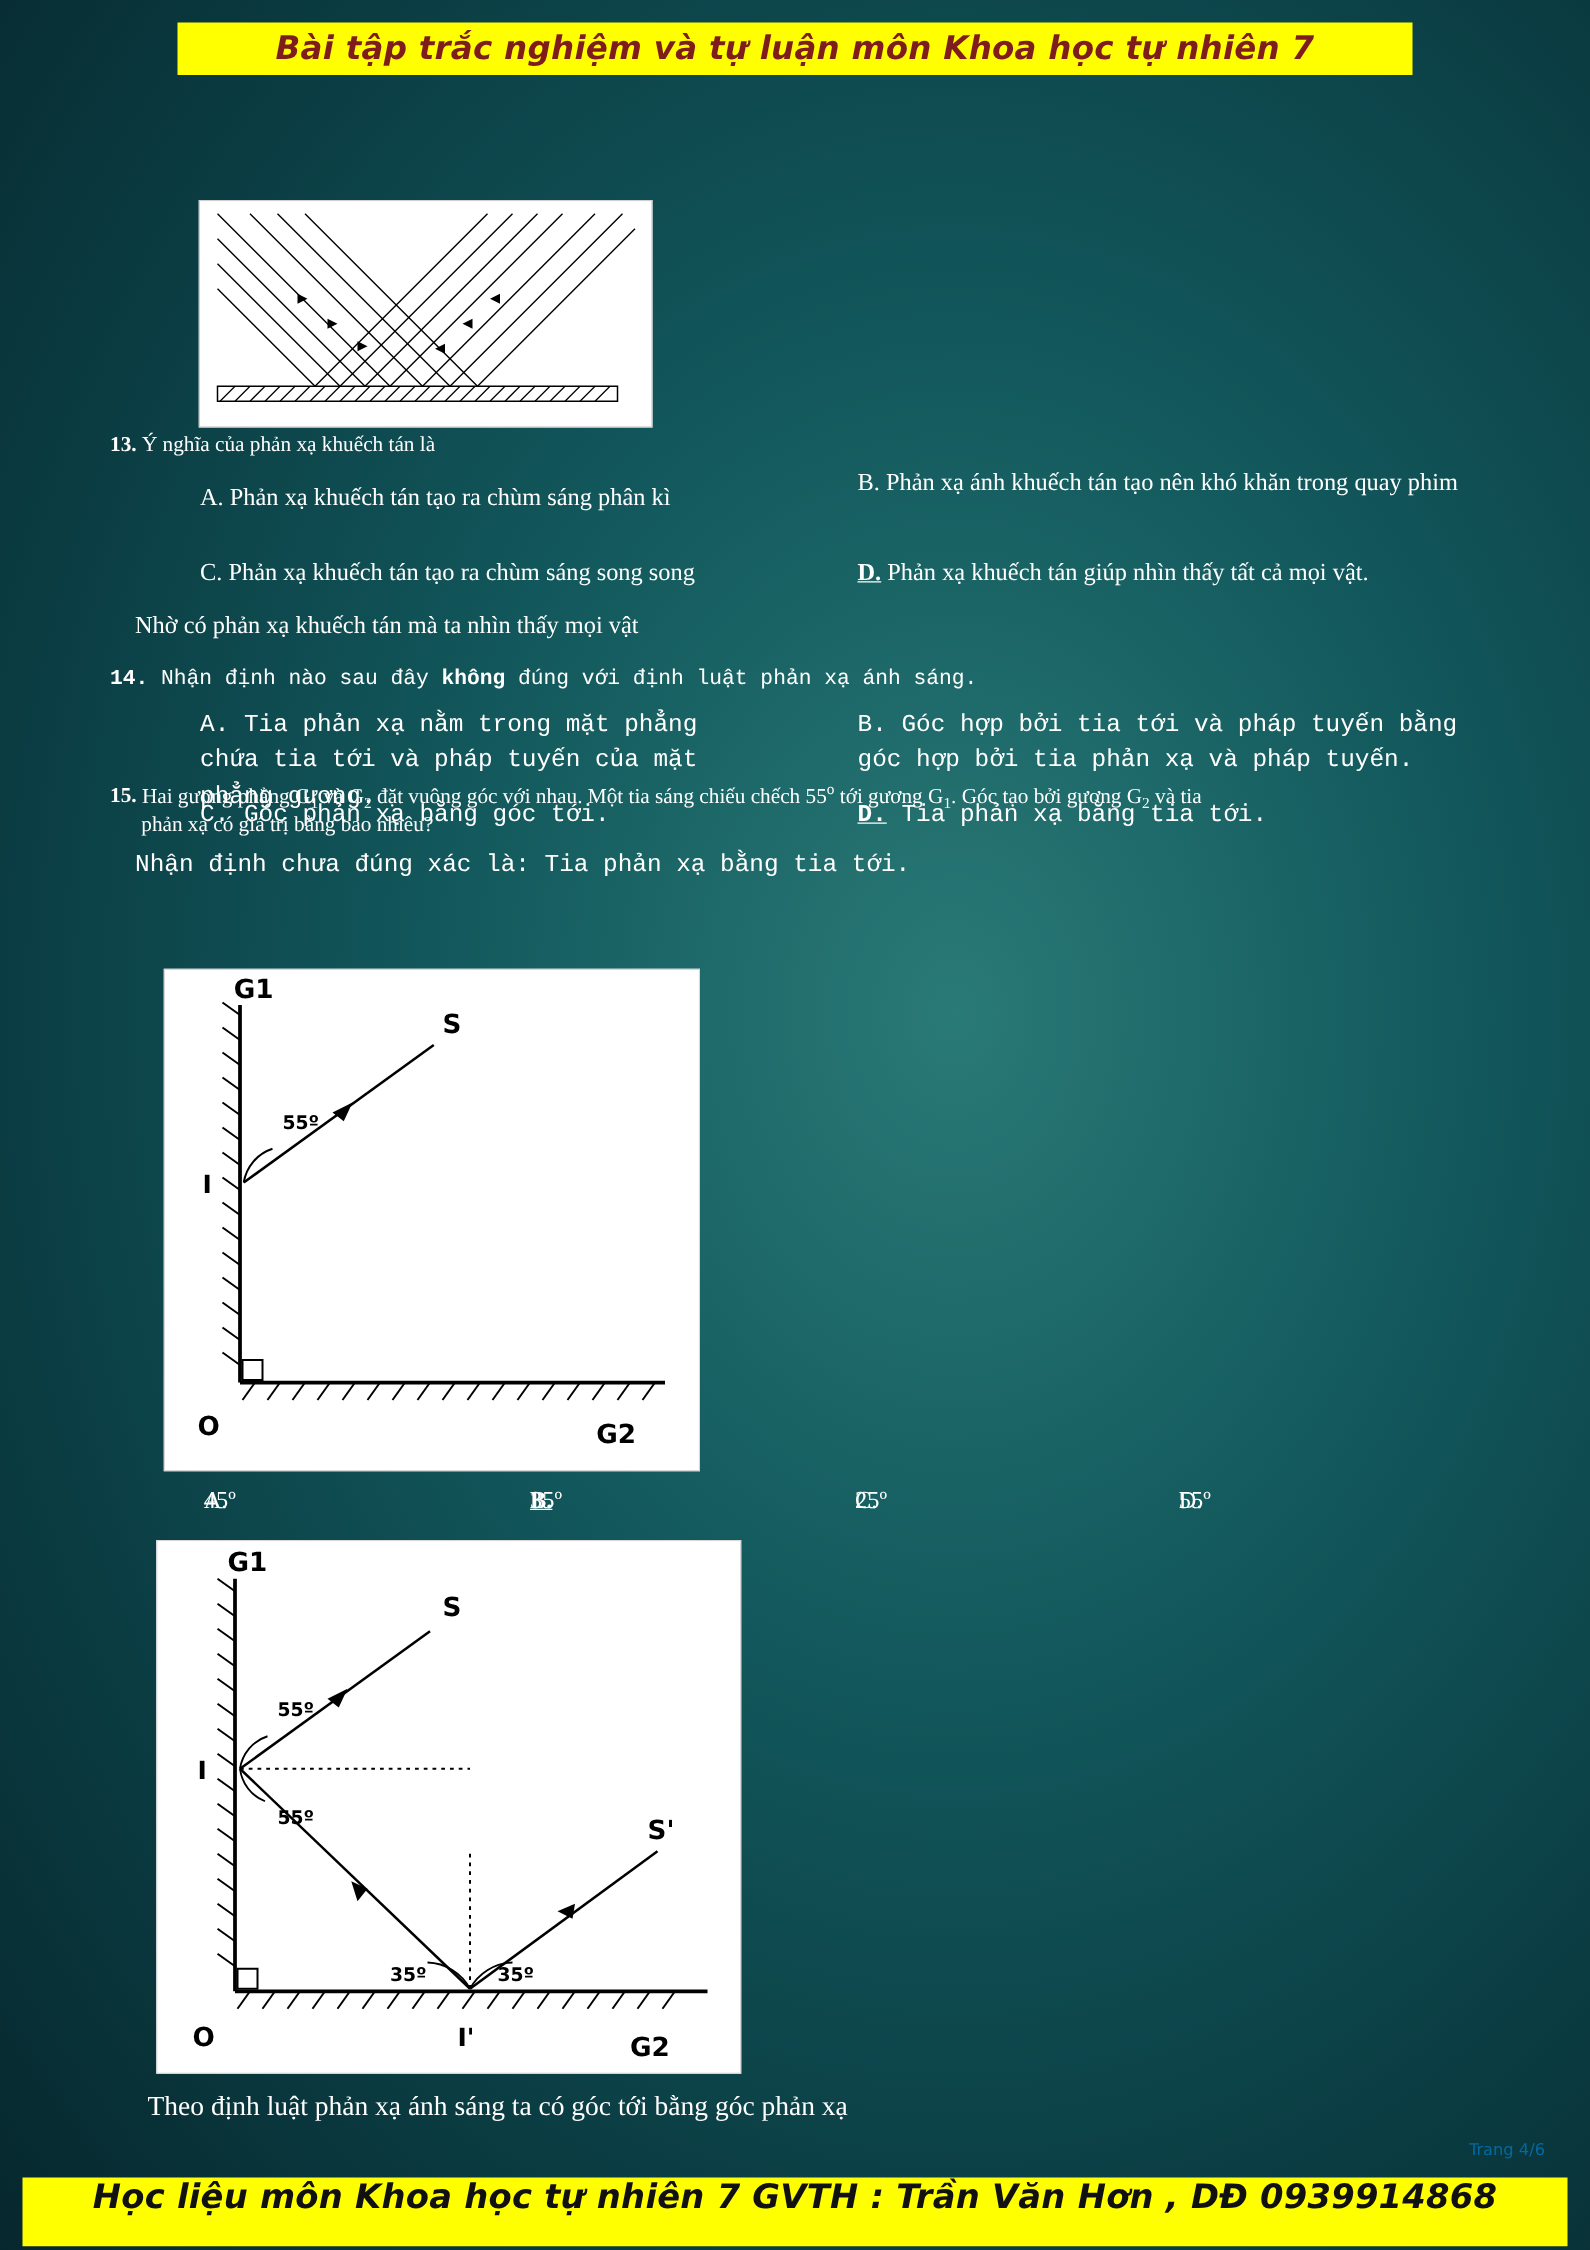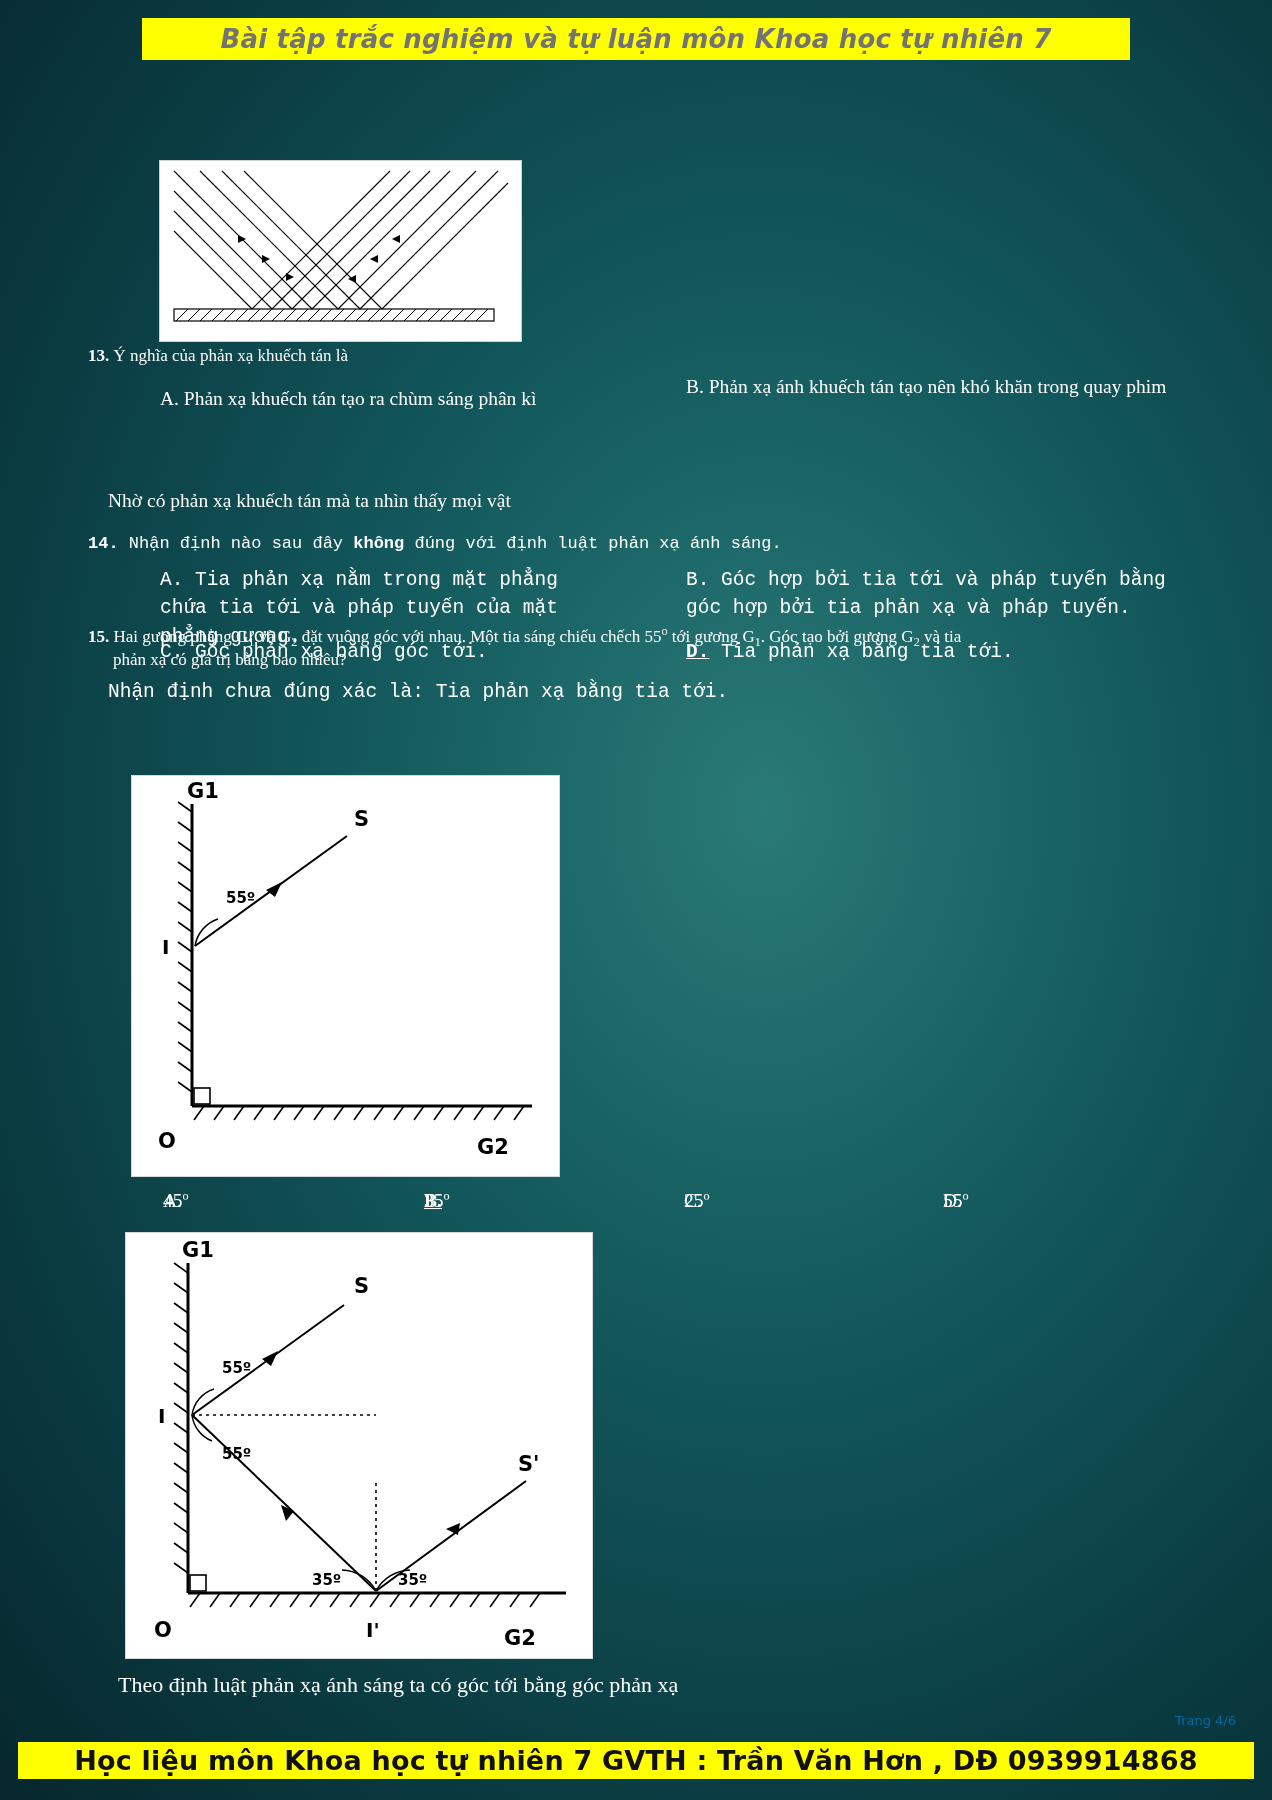--- a/index.html
+++ b/index.html
@@ -19,31 +19,31 @@
     position:absolute;top:18px;left:0;right:0;height:44px;
   }
   .banner-inner{
     position:absolute;left:142px;width:988px;height:42px;
     background:#ffff00;
     display:flex;align-items:center;justify-content:center;
   }
   .banner-text{
     font-family:"DejaVu Sans", sans-serif;
     font-weight:bold;font-style:italic;
-    font-size:26px;color:#737373;
+    font-size:26px;color:#7f1d1d;
     letter-spacing:.2px;white-space:nowrap;
   }
 
   
   .footer{
     position:absolute;left:0;right:0;bottom:12px;height:46px;
   }
   .footer-inner{
-    position:absolute;left:18px;width:1236px;height:37px;
-    background:#ffff00;display:flex;align-items:center;justify-content:center;
+    position:absolute;left:18px;width:1236px;height:55px;
+    background:#ffff00;display:flex;align-items:flex-start;justify-content:center;font-style:italic;
   }
   .footer-text{
     font-family:"DejaVu Sans", sans-serif;
     font-weight:bold;font-size:27px;color:#111;
     white-space:nowrap;letter-spacing:.2px;
   }
   .page-num{
     position:absolute;right:36px;bottom:72px;
     font-family:"DejaVu Sans", sans-serif;
     font-size:13px;color:#0369a1;
@@ -183,20 +183,30 @@
         <div class="colA">
           <span>A.</span>
           <span>Phản xạ khuếch tán tạo ra chùm sáng phân kì</span>
         </div>
         <div class="colB" style="top:-12px;position:absolute;">
           <span>B.</span>
           <span>Phản xạ ánh khuếch tán tạo nên khó khăn trong quay phim</span>
         </div>
       </div>
 
+      <div class="row" style="position:absolute;top:100px;left:0;height:40px;">
+        <div class="colA">
+          <span>C.</span>
+          <span>Phản xạ khuếch tán tạo ra chùm sáng song song</span>
+        </div>
+        <div class="colB">
+          <span class="b ul">D.</span>
+          <span>Phản xạ khuếch tán giúp nhìn thấy tất cả mọi vật.</span>
+        </div>
+      </div>
 
       <div class="note" style="position:absolute;left:108px;top:145px;">Nhờ có phản xạ khuếch tán mà ta nhìn thấy mọi vật</div>
     </div>
 
     <div class="q" style="position:absolute;top:188px;left:0;width:1272px;height:200px;font-family:Liberation Mono, monospace;">
       <div class="qline" style="position:absolute;left:88px;top:0;">
         <span class="num">14.</span>
         <span>Nhận định nào sau đây </span><span class="b">không</span><span> đúng với định luật phản xạ ánh sáng.</span>
       </div>
 

